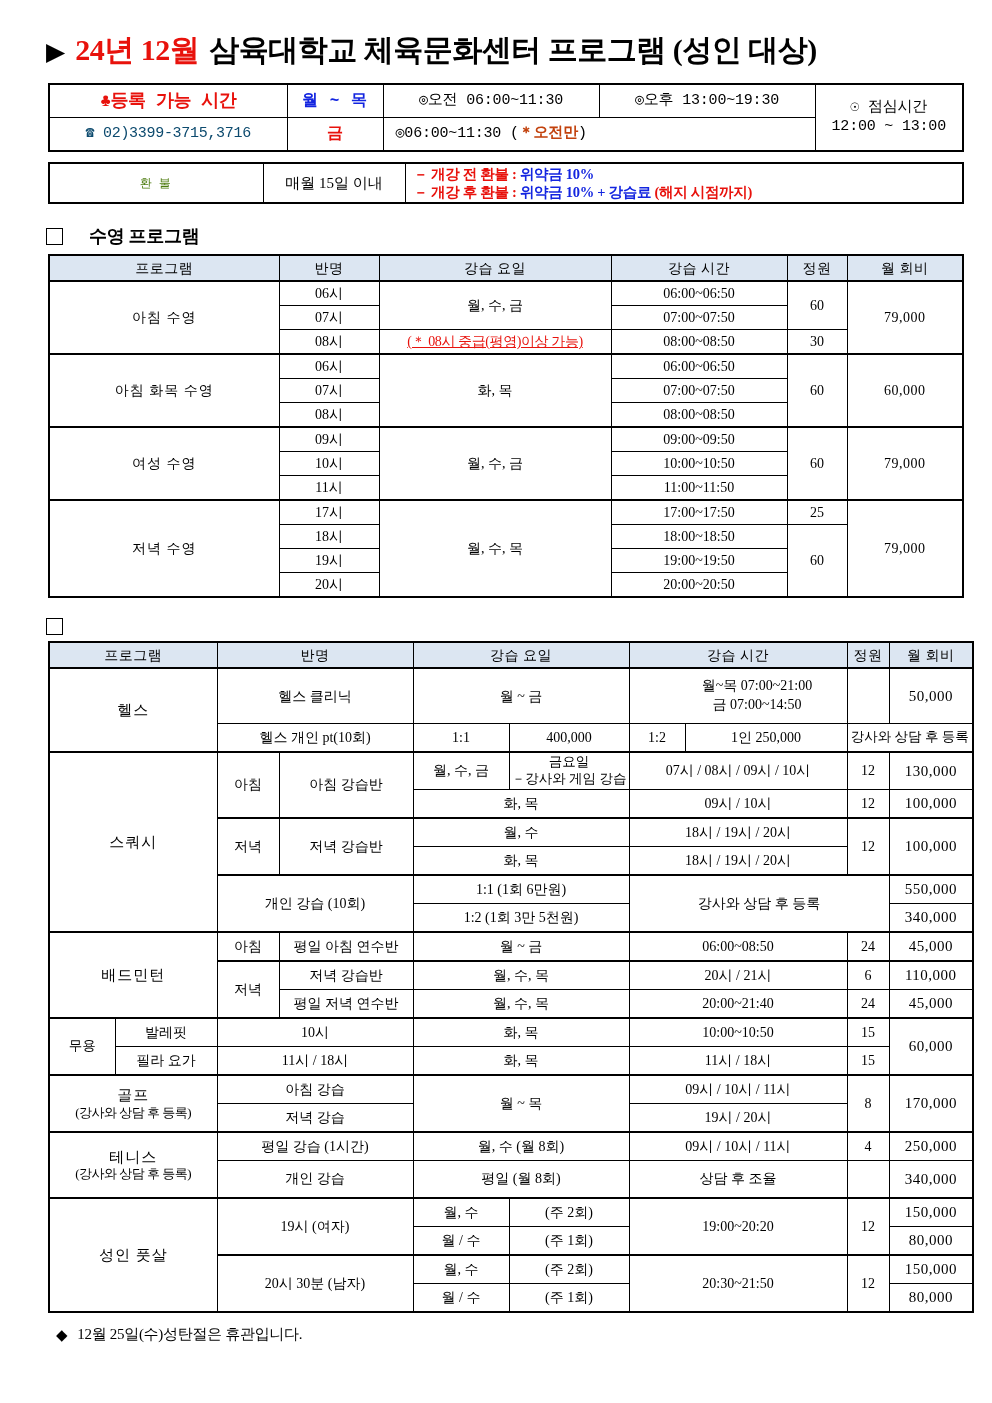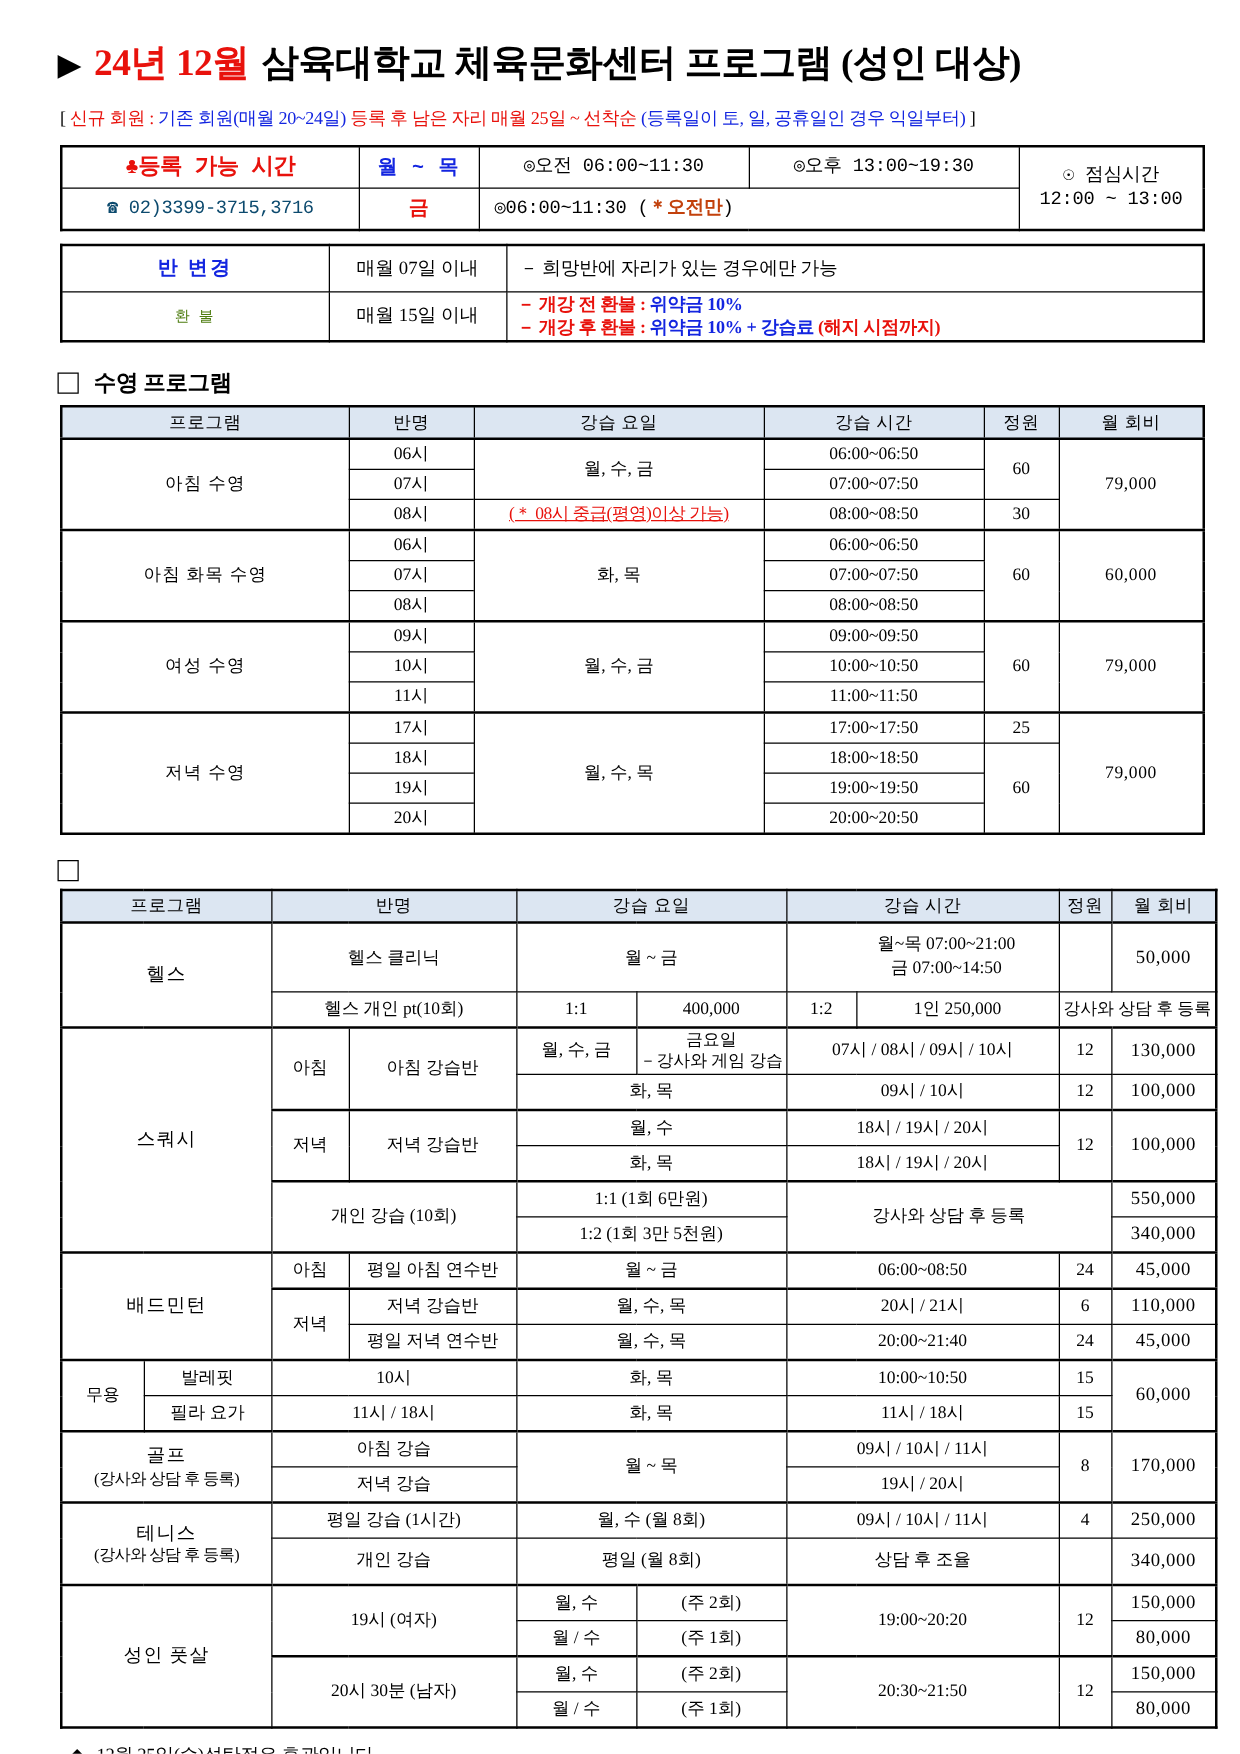--- a/index.html
+++ b/index.html
@@ -137,21 +137,21 @@
     font-size: 14.5px;
     letter-spacing: -0.3px;
   }
   .rd { color: #e8120c; font-weight: bold; }
   .bl { color: #1325e0; font-weight: bold; }
 
   
   .sec-head {
     display: flex;
     align-items: center;
-    gap: 12px;
+    gap: 26px;
     margin: 20px 0 6px 8px;
   }
   .chk-box {
     width: 15px;
     height: 15px;
     border: 1.5px solid #000;
     display: inline-block;
   }
   .sec-title {
     font-size: 18px;
@@ -211,29 +211,20 @@
 <body>
 
 <div class="page">
 
   <div class="title-row">
     <span class="tri">▶</span>
     <span class="title-red">24년 12월</span>
     <span class="title-black">삼육대학교 체육문화센터 프로그램 (성인 대상)</span>
   </div>
 
-  <div class="subtitle">
-    <span class="sub-blk">[</span>
-    <span class="sub-red">신규 회원 :</span>
-    <span class="sub-blue">기존 회원(매월 20~24일)</span>
-    <span class="sub-red">등록 후 남은 자리</span>
-    <span class="sub-red">매월 25일 ~ 선착순</span>
-    <span class="sub-blue">(등록일이 토, 일, 공휴일인 경우 익일부터)</span>
-    <span class="sub-blk">]</span>
-  </div>
 
   <table class="reg-table">
     <colgroup>
       <col style="width:238px">
         <col style="width:96px">
         <col style="width:216px">
         <col style="width:216px">
         <col style="width:148px">
     </colgroup>
     <tbody>
@@ -261,25 +252,20 @@
     </tbody>
   </table>
 
   <table class="chg-table">
     <colgroup>
         <col style="width:214px">
         <col style="width:142px">
         <col style="width:558px">
       </colgroup>
     <tbody>
-      <tr>
-        <td class="chg-label-blue">반 변경</td>
-        <td class="chg-mid">매월 07일 이내</td>
-        <td class="chg-desc">－ 희망반에 자리가 있는 경우에만 가능</td>
-      </tr>
       <tr>
         <td class="chg-label-red">환 불</td>
         <td class="chg-mid">매월 15일 이내</td>
         <td class="chg-desc-red">
           <div>
             <span class="rd">－</span>
             <span class="rd">개강 전 환불 :</span>
             <span class="bl">위약금 10%</span>
           </div>
           <div>

